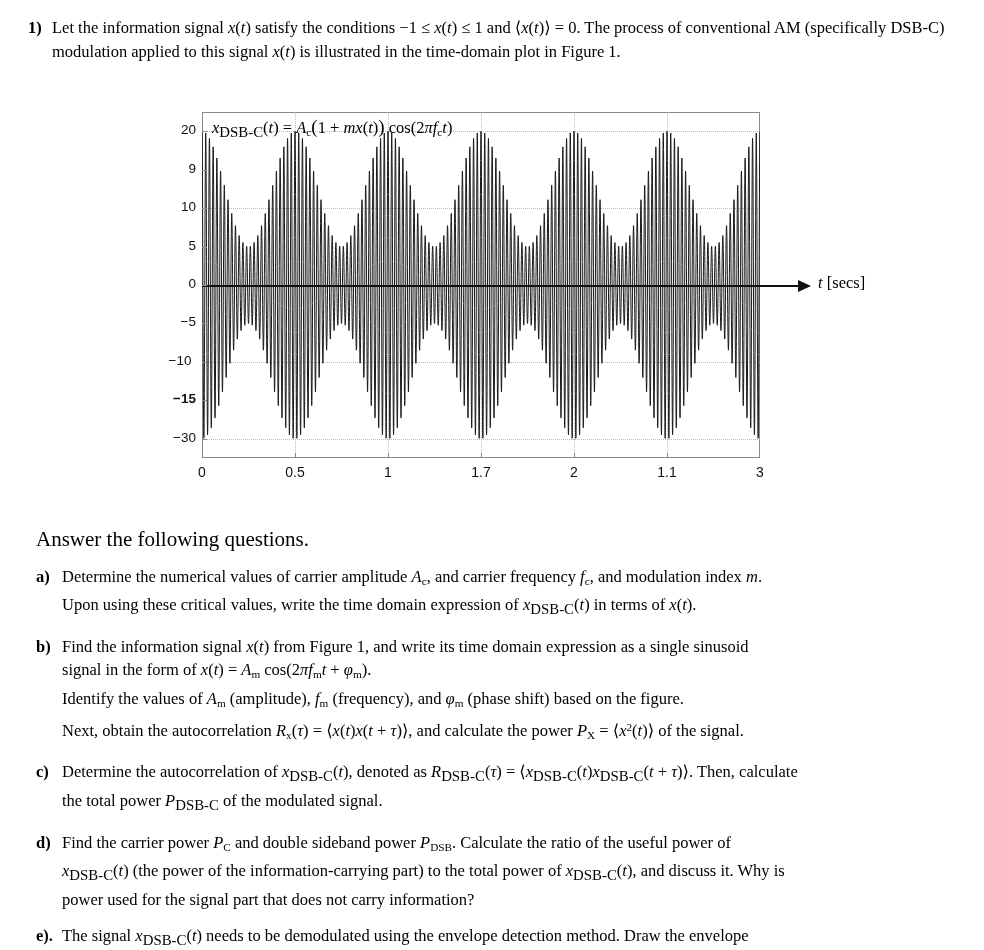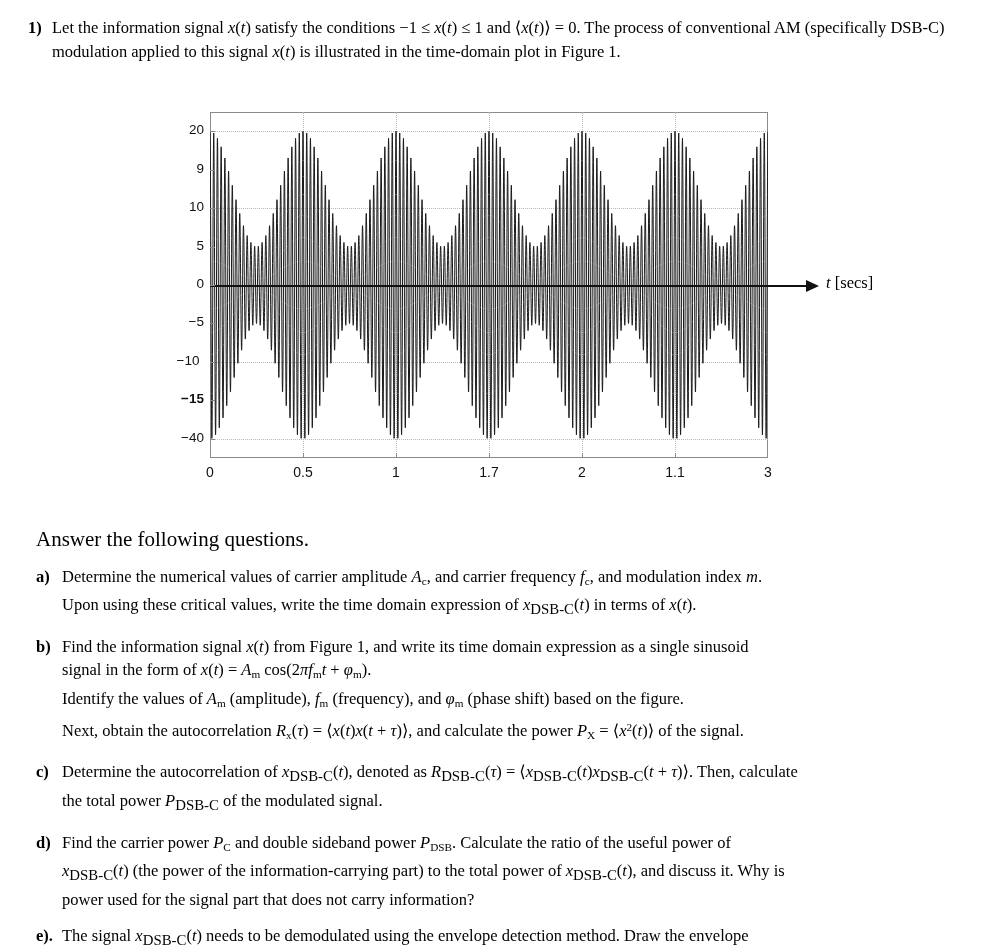--- a/index.html
+++ b/index.html
@@ -19,21 +19,21 @@
   .ln{font-size:16.5px;line-height:23.5px;}
   i.m{font-style:italic;font-family:"Liberation Serif",serif;}
   .sub{font-size:0.68em;vertical-align:-0.28em;font-style:normal;}
   .sup{font-size:0.68em;vertical-align:0.45em;font-style:normal;}
   .sc{font-size:0.9em;}
 
   #intro{position:absolute;left:28px;top:16px;width:930px;}
   #intro .qmark{width:24px;}
 
   
-  #figure{position:absolute;left:10px;top:112px;width:868px;}
+  #figure{position:absolute;left:2px;top:112px;width:868px;}
   .plotwrap{position:relative;margin-left:200px;width:558px;height:346px;}
   .frame{position:absolute;left:0;top:0;width:558px;height:346px;
          border:1.2px solid #8a8a8a;box-sizing:border-box;background:#fff;}
   .gridv{position:absolute;top:0;bottom:0;width:0;border-left:1.4px dotted #b9b9b9;}
   .gridh{position:absolute;left:0;right:0;height:0;border-top:1.4px dotted #b9b9b9;}
   .zeroline{position:absolute;left:0;height:0;border-top:2.2px solid #111;}
   .arrowhead{position:absolute;width:0;height:0;
      border-top:6px solid transparent;border-bottom:6px solid transparent;
      border-left:13px solid #111;}
   .ytick{position:absolute;text-align:right;font-size:13.5px;
@@ -95,37 +95,40 @@
           <div class="ytick" style="top: 125.556px; left: -38px; width: 32px;">5</div>
           <div class="ytickmark" style="top: 134.556px;"></div>
           <div class="ytick" style="top: 164px; left: -38px; width: 32px;">0</div>
           <div class="ytickmark" style="top: 173px;"></div>
           <div class="ytick" style="top: 202.444px; left: -38px; width: 32px;">−5</div>
           <div class="ytickmark" style="top: 211.444px;"></div>
           <div class="ytick" style="top: 240.889px; left: -38px; width: 32px; text-align: center;">−10</div>
           <div class="ytickmark" style="top: 249.889px;"></div>
           <div class="ytick" style="top: 279.333px; left: -38px; width: 32px; font-weight: bold;">−15</div>
           <div class="ytickmark" style="top: 288.333px;"></div>
-          <div class="ytick" style="top: 317.778px; left: -38px; width: 32px;">−40</div>
+          <div class="ytick" style="top: 317.778px; left: -38px; width: 32px;">−30</div>
           <div class="ytickmark" style="top: 326.778px;"></div>
         </div>
       <div id="xlabels">
           <div class="xtick" style="left: -20px; top: 352px; width: 40px;">0</div>
           <div class="xtick" style="left: 73px; top: 352px; width: 40px;">0.5</div>
           <div class="xtickmark" style="left: 93px; bottom: 0px;"></div>
           <div class="xtick" style="left: 166px; top: 352px; width: 40px;">1</div>
           <div class="xtickmark" style="left: 186px; bottom: 0px;"></div>
           <div class="xtick" style="left: 259px; top: 352px; width: 40px;">1.7</div>
           <div class="xtickmark" style="left: 279px; bottom: 0px;"></div>
           <div class="xtick" style="left: 352px; top: 352px; width: 40px;">2</div>
           <div class="xtickmark" style="left: 372px; bottom: 0px;"></div>
           <div class="xtick" style="left: 445px; top: 352px; width: 40px;">1.1</div>
           <div class="xtickmark" style="left: 465px; bottom: 0px;"></div>
           <div class="xtick" style="left: 538px; top: 352px; width: 40px;">3</div>
         </div>
+      <div id="eqlabel">
+        <i class="m">x</i><span class="sub sc">DSB-C</span>(<i class="m">t</i>) = <i class="m">A<span class="sub">c</span></i><span style="font-size:1.15em;">(</span>1 + <i class="m">mx</i>(<i class="m">t</i>)<span style="font-size:1.15em;">)</span> cos(2<i class="m">πf<span class="sub">c</span>t</i>)
+      </div>
       <div id="taxis-label" style="left: 616px; top: 161px;"><i class="m">t</i> [secs]</div>
     </div>
   </div>
 
   <div id="qa">
 
     <div class="plainline">Answer the following questions.</div>
 
     <div class="block qitem">
       <span class="qmark ln">a)</span>

